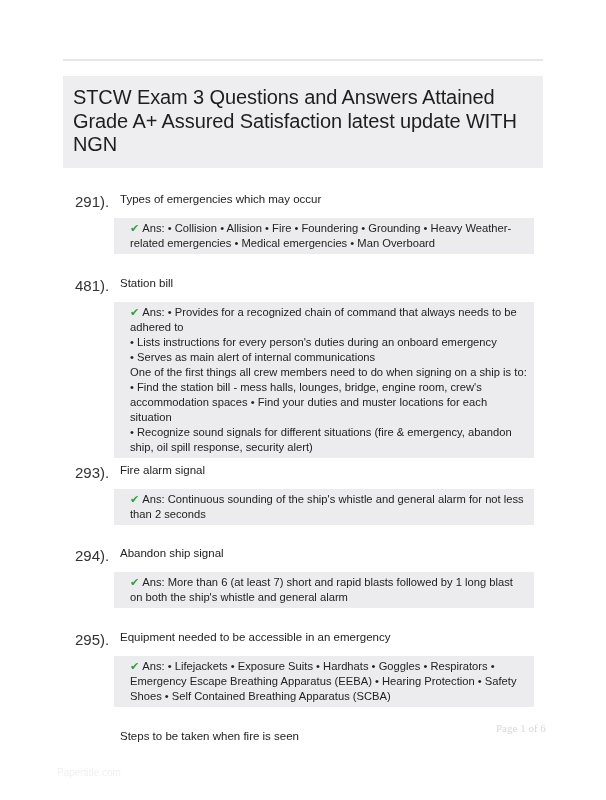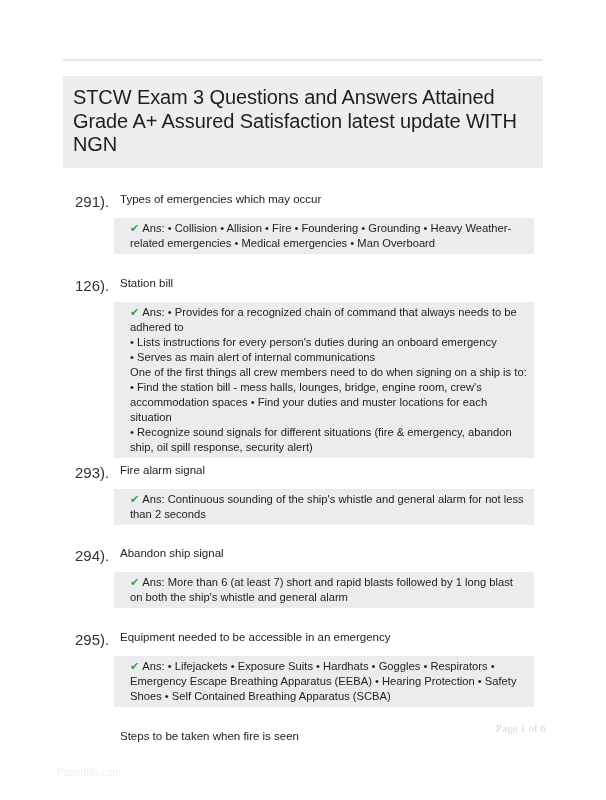--- a/index.html
+++ b/index.html
@@ -56,21 +56,21 @@
 
 <div class="qa" style="top:193px;">
   <span class="qnum">291).</span>
   <span class="qtext">Types of emergencies which may occur</span>
   <div class="ans" style="top:25px;">
     <p><span class="check">✔</span><span>Ans: • Collision • Allision • Fire • Foundering • Grounding • Heavy Weather-related emergencies • Medical emergencies • Man Overboard</span></p>
   </div>
 </div>
 
 <div class="qa" style="top:277px;">
-  <span class="qnum">126).</span>
+  <span class="qnum">481).</span>
   <span class="qtext">Station bill</span>
   <div class="ans" style="top:25px;">
     <p><span class="check">✔</span><span>Ans: • Provides for a recognized chain of command that always needs to be adhered to</span></p>
     <p>• Lists instructions for every person's duties during an onboard emergency</p>
     <p>• Serves as main alert of internal communications</p>
     <p>One of the first things all crew members need to do when signing on a ship is to:</p>
     <p>• Find the station bill - mess halls, lounges, bridge, engine room, crew's accommodation spaces • Find your duties and muster locations for each situation</p>
     <p>• Recognize sound signals for different situations (fire &amp; emergency, abandon ship, oil spill response, security alert)</p>
   </div>
 </div>

